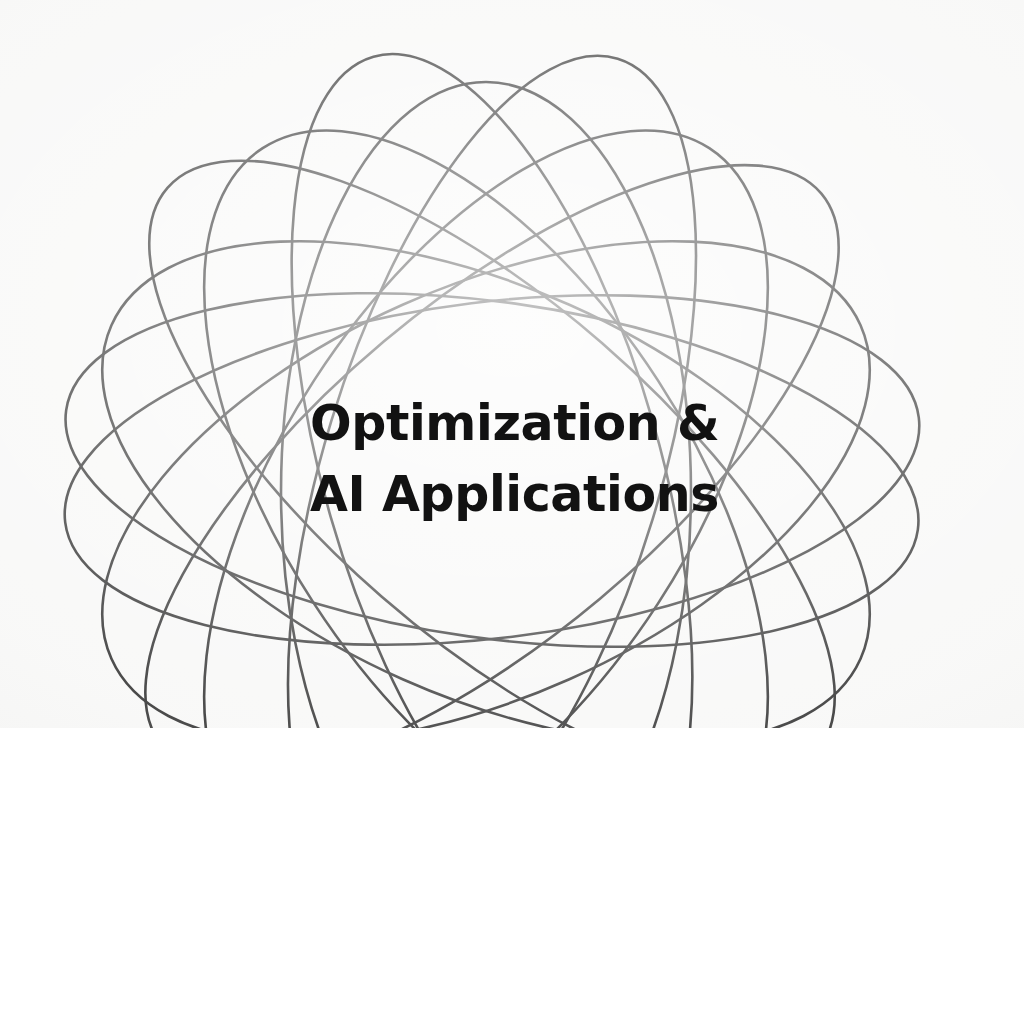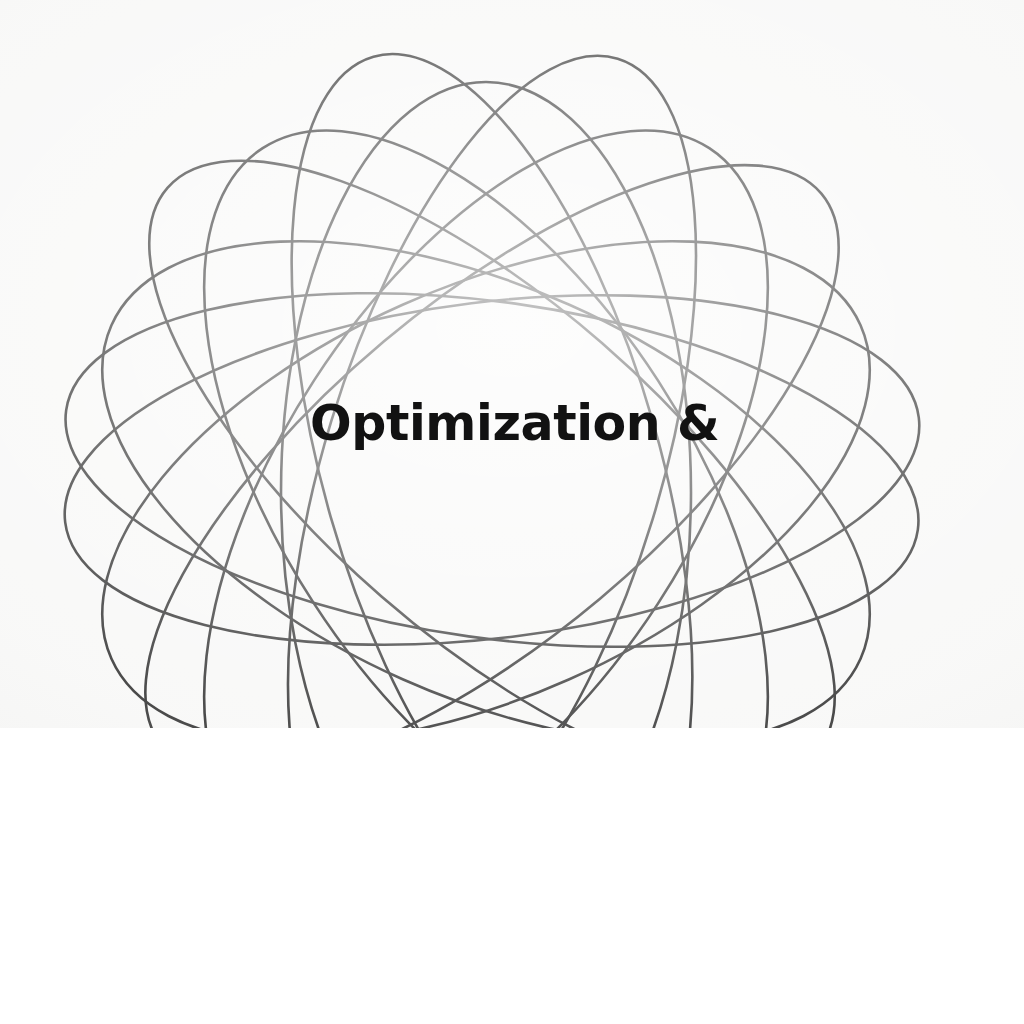--- a/index.html
+++ b/index.html
@@ -71,15 +71,16 @@
         <ellipse cx="486" cy="492" rx="410" ry="205" transform="rotate(90 486 492)"></ellipse>
         <ellipse cx="486" cy="492" rx="410" ry="205" transform="rotate(123 486 492)"></ellipse>
         <ellipse cx="486" cy="492" rx="410" ry="205" transform="rotate(156 486 492)"></ellipse>
       </g>
   </svg>
 
   <div id="paper-texture"></div>
 
   <div id="title-block">
     <span class="title-line">Optimization &amp;</span>
+    <span class="title-line">AI Applications</span>
   </div>
 
 </div>
 
 </body></html>

